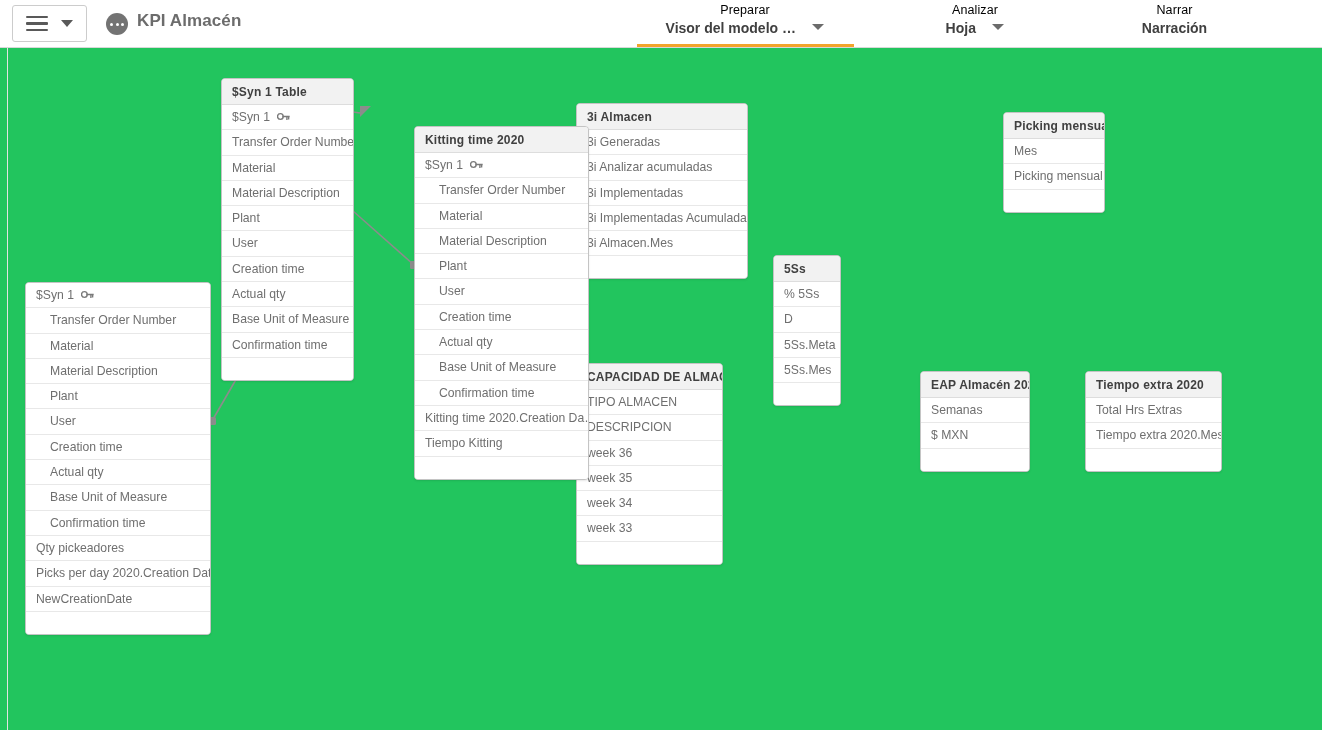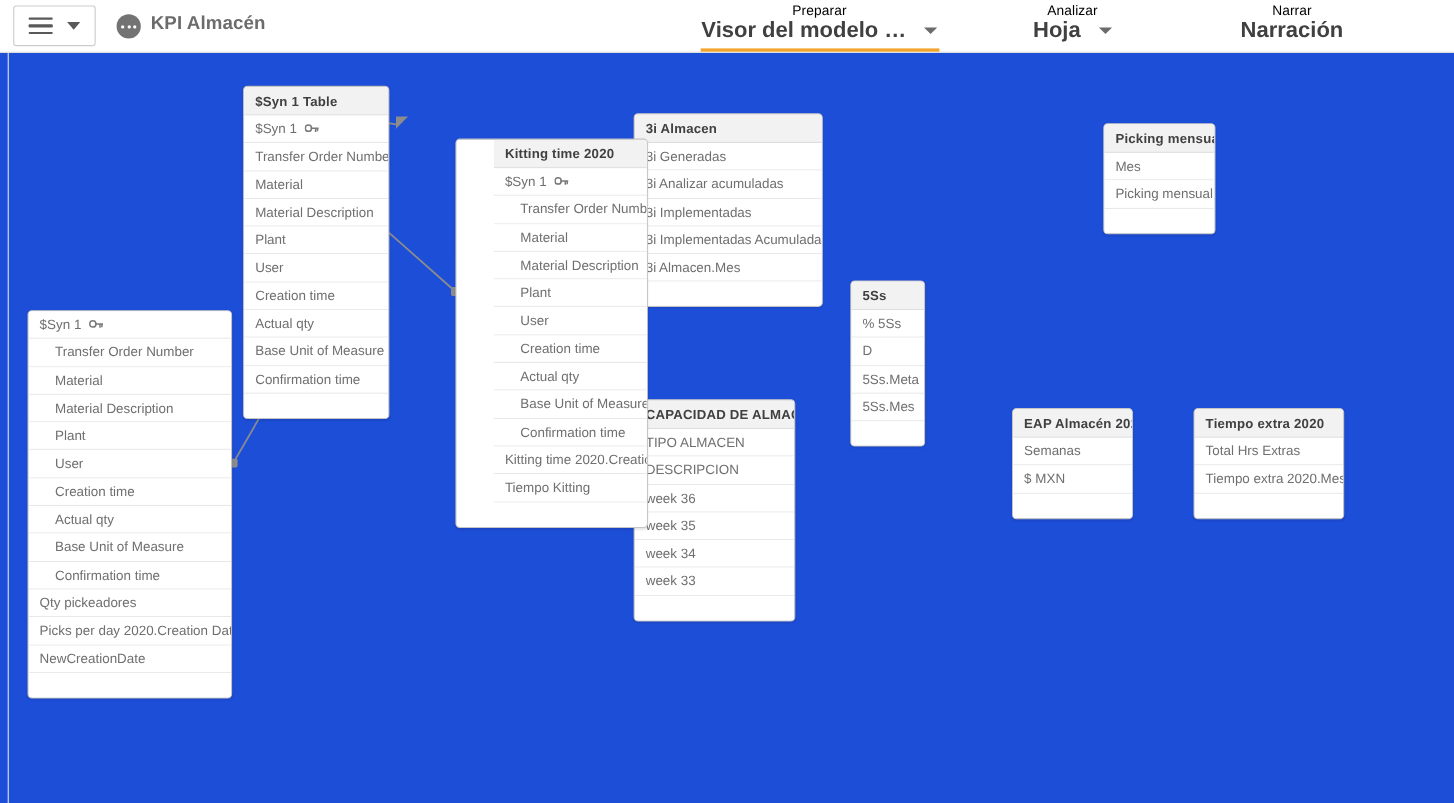--- a/index.html
+++ b/index.html
@@ -59,21 +59,21 @@
   .nav-section {
     position: absolute; top: 2px;
     text-align: center;
     cursor: pointer;
   }
   .nav-kicker {
     font-size: 12.5px; color: #000000; line-height: 16px;
     letter-spacing: .1px;
   }
   .nav-main {
-    font-size: 20px; font-weight: bold; color: #404040;
+    font-size: 14px; font-weight: bold; color: #404040;
     line-height: 20px; white-space: nowrap;
     display: inline-block;
   }
   .nav-chev {
     display: inline-block; margin-left: 12px;
     width: 0; height: 0; position: relative; top: -3px;
     border-left: 6px solid transparent;
     border-right: 6px solid transparent;
     border-top: 6px solid #6b6b6b;
   }
@@ -82,21 +82,21 @@
   #nav-narrar   { left: 1092px; width: 165px; }
   #nav-preparar-underline {
     position: absolute; left: 637px; top: 44px;
     width: 217px; height: 3px; background: #f2a42b;
   }
 
   
   #canvas {
     position: absolute; left: 0; top: 48px;
     width: 1322px; height: 682px;
-    background: #1d4ed8;
+    background: #22c55e;
     overflow: hidden;
   }
   #canvas-left-rail {
     position: absolute; left: 7px; top: 0;
     width: 1px; height: 682px; background: #e3e3e3;
   }
   #links-layer { position: absolute; left: 0; top: 0; width: 1322px; height: 682px; }
 
   
   .tbl {
@@ -208,21 +208,21 @@
         <div class="fld"><span>Material</span></div>
         <div class="fld"><span>Material Description</span></div>
         <div class="fld"><span>Plant</span></div>
         <div class="fld"><span>User</span></div>
         <div class="fld"><span>Creation time</span></div>
         <div class="fld"><span>Actual qty</span></div>
         <div class="fld"><span>Base Unit of Measure</span></div>
         <div class="fld"><span>Confirmation time</span></div>
         <div class="fld tail"></div>
       </div>
-      <div class="tbl" style="left: 414px; top: 78px; width: 175px; z-index: 18; padding-left: 34px;">
+      <div class="tbl" style="left: 414px; top: 78px; width: 175px; z-index: 18;">
         <div class="tbl-title">Kitting time 2020</div>
         <div class="fld key"><span>$Syn 1</span><span class="keyicon"><svg viewBox="0 0 14 12" width="13" height="11">
               <circle cx="3.6" cy="6" r="3.1" fill="none" stroke="#7a7a7a" stroke-width="1.5"></circle>
               <path d="M6.5 6 L13 6 M10.7 6 L10.7 9 M12.6 6 L12.6 8.4" stroke="#7a7a7a" stroke-width="1.5" fill="none" stroke-linecap="square"></path>
             </svg></span></div>
         <div class="fld indent"><span>Transfer Order Number</span></div>
         <div class="fld indent"><span>Material</span></div>
         <div class="fld indent"><span>Material Description</span></div>
         <div class="fld indent"><span>Plant</span></div>
         <div class="fld indent"><span>User</span></div>

